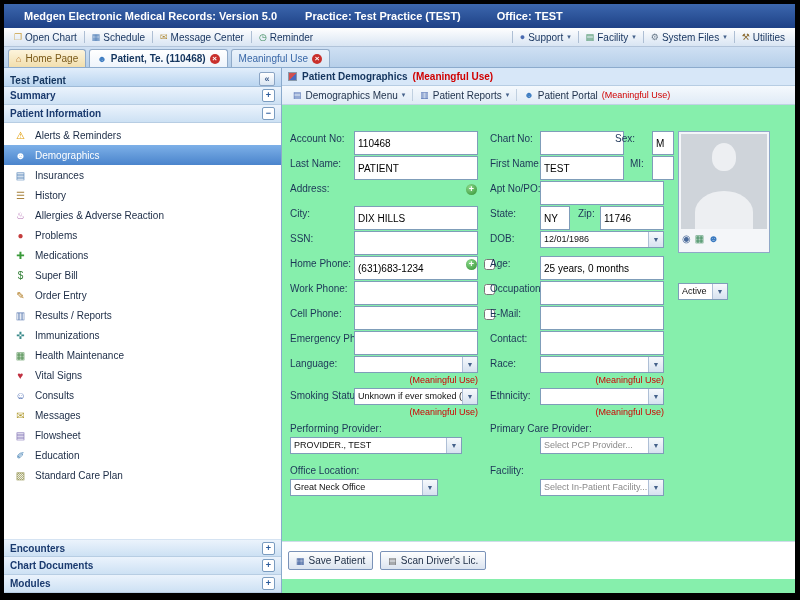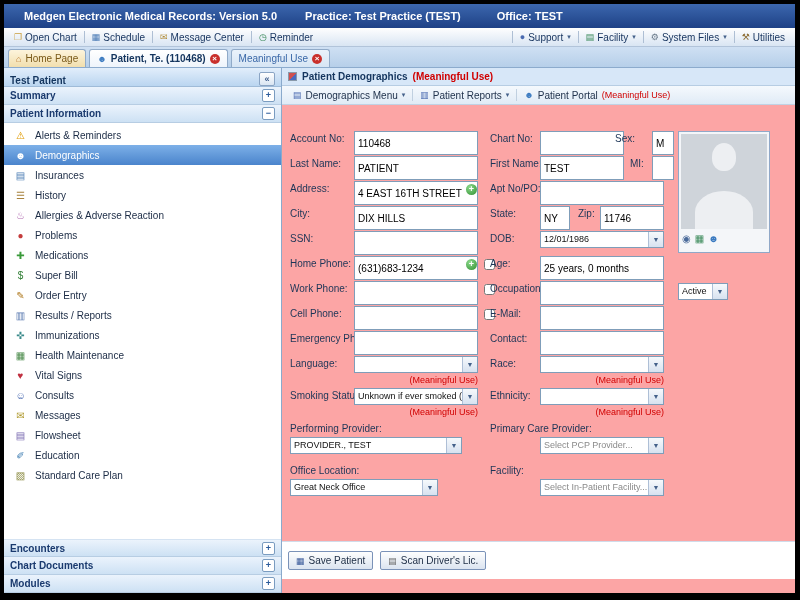--- a/index.html
+++ b/index.html
@@ -52,21 +52,21 @@
   .demo-ico { width:9px; height:9px; background:linear-gradient(135deg,#d05050 50%,#4a6ac0 50%); border:1px solid #8899aa; }
   .mu-inline { color:#d00000; font-weight:bold; }
   .menubar { height:19px; background:linear-gradient(#f5f9fd,#e0ebf6); border-bottom:1px solid #c0d2e4; display:flex; align-items:center; font-size:10px; color:#22344e; padding:0 4px; flex:0 0 auto; }
   .mbtn { display:flex; align-items:center; gap:4px; padding:0 7px; white-space:nowrap; }
   .msep { width:1px; height:12px; background:#c0d0e0; }
   .mico { font-size:9px; }
   .marrow { font-size:7px; color:#44618a; }
   .mu-small { color:#d00000; font-size:9px; }
 
   
-  .form { flex:1; position:relative; background:#fca5a5; overflow:hidden; }
+  .form { flex:1; position:relative; background:#86efac; overflow:hidden; }
   .f-lbl { position:absolute; font-size:10px; color:#1c3557; white-space:nowrap; }
   .f-inp { position:absolute; height:17px; border:1px solid #7f9db9; background:#fff; font-family:"Liberation Sans",sans-serif; font-size:10px; padding:11px 3px; color:#000; }
   .f-dd { position:absolute; height:17px; border:1px solid #7f9db9; background:#fff; display:flex; align-items:stretch; }
   .f-dd .t { flex:1; font-size:9px; padding:2px 3px 0; white-space:nowrap; overflow:hidden; color:#111; }
   .f-dd .t.dis { color:#8a8a8a; }
   .f-dd .a { width:15px; background:linear-gradient(#f6f9fc,#d7e2f0); border-left:1px solid #aebfd6; display:flex; align-items:center; justify-content:center; font-size:7px; color:#44618a; }
   .mu-note { position:absolute; font-size:9px; color:#d00000; text-align:right; }
   .chk { position:absolute; width:11px; height:11px; margin:0; }
   .gico { position:absolute; width:11px; height:11px; border-radius:50%; background:radial-gradient(circle at 35% 30%,#8cd98c,#2f8f2f); color:#fff; font-size:9px; line-height:11px; text-align:center; font-weight:bold; }
 
@@ -296,21 +296,20 @@
         <input class="f-inp" style="left: 370px; top: 26px; width: 22px;" value="M">
 
         <span class="f-lbl" style="left:8px;top:53px">Last Name:</span>
         <input class="f-inp" style="left: 72px; top: 51px; width: 124px;" value="PATIENT">
         <span class="f-lbl" style="left:208px;top:53px">First Name:</span>
         <input class="f-inp" style="left: 258px; top: 51px; width: 84px;" value="TEST">
         <span class="f-lbl" style="left:348px;top:53px">MI:</span>
         <input class="f-inp" style="left: 370px; top: 51px; width: 22px;" value="">
 
         <span class="f-lbl" style="left:8px;top:78px">Address:</span>
-        <input class="f-inp" style="left: 72px; top: 76px; width: 124px;" value="4 EAST 16TH STREET">
         <span class="gico" style="left:184px;top:79px">+</span>
         <span class="f-lbl" style="left:208px;top:78px">Apt No/PO:</span>
         <input class="f-inp" style="left: 258px; top: 76px; width: 124px;" value="">
 
         <span class="f-lbl" style="left:8px;top:103px">City:</span>
         <input class="f-inp" style="left: 72px; top: 101px; width: 124px;" value="DIX HILLS">
         <span class="f-lbl" style="left:208px;top:103px">State:</span>
         <input class="f-inp" style="left: 258px; top: 101px; width: 30px;" value="NY">
         <span class="f-lbl" style="left:296px;top:103px">Zip:</span>
         <input class="f-inp" style="left: 318px; top: 101px; width: 64px;" value="11746">

